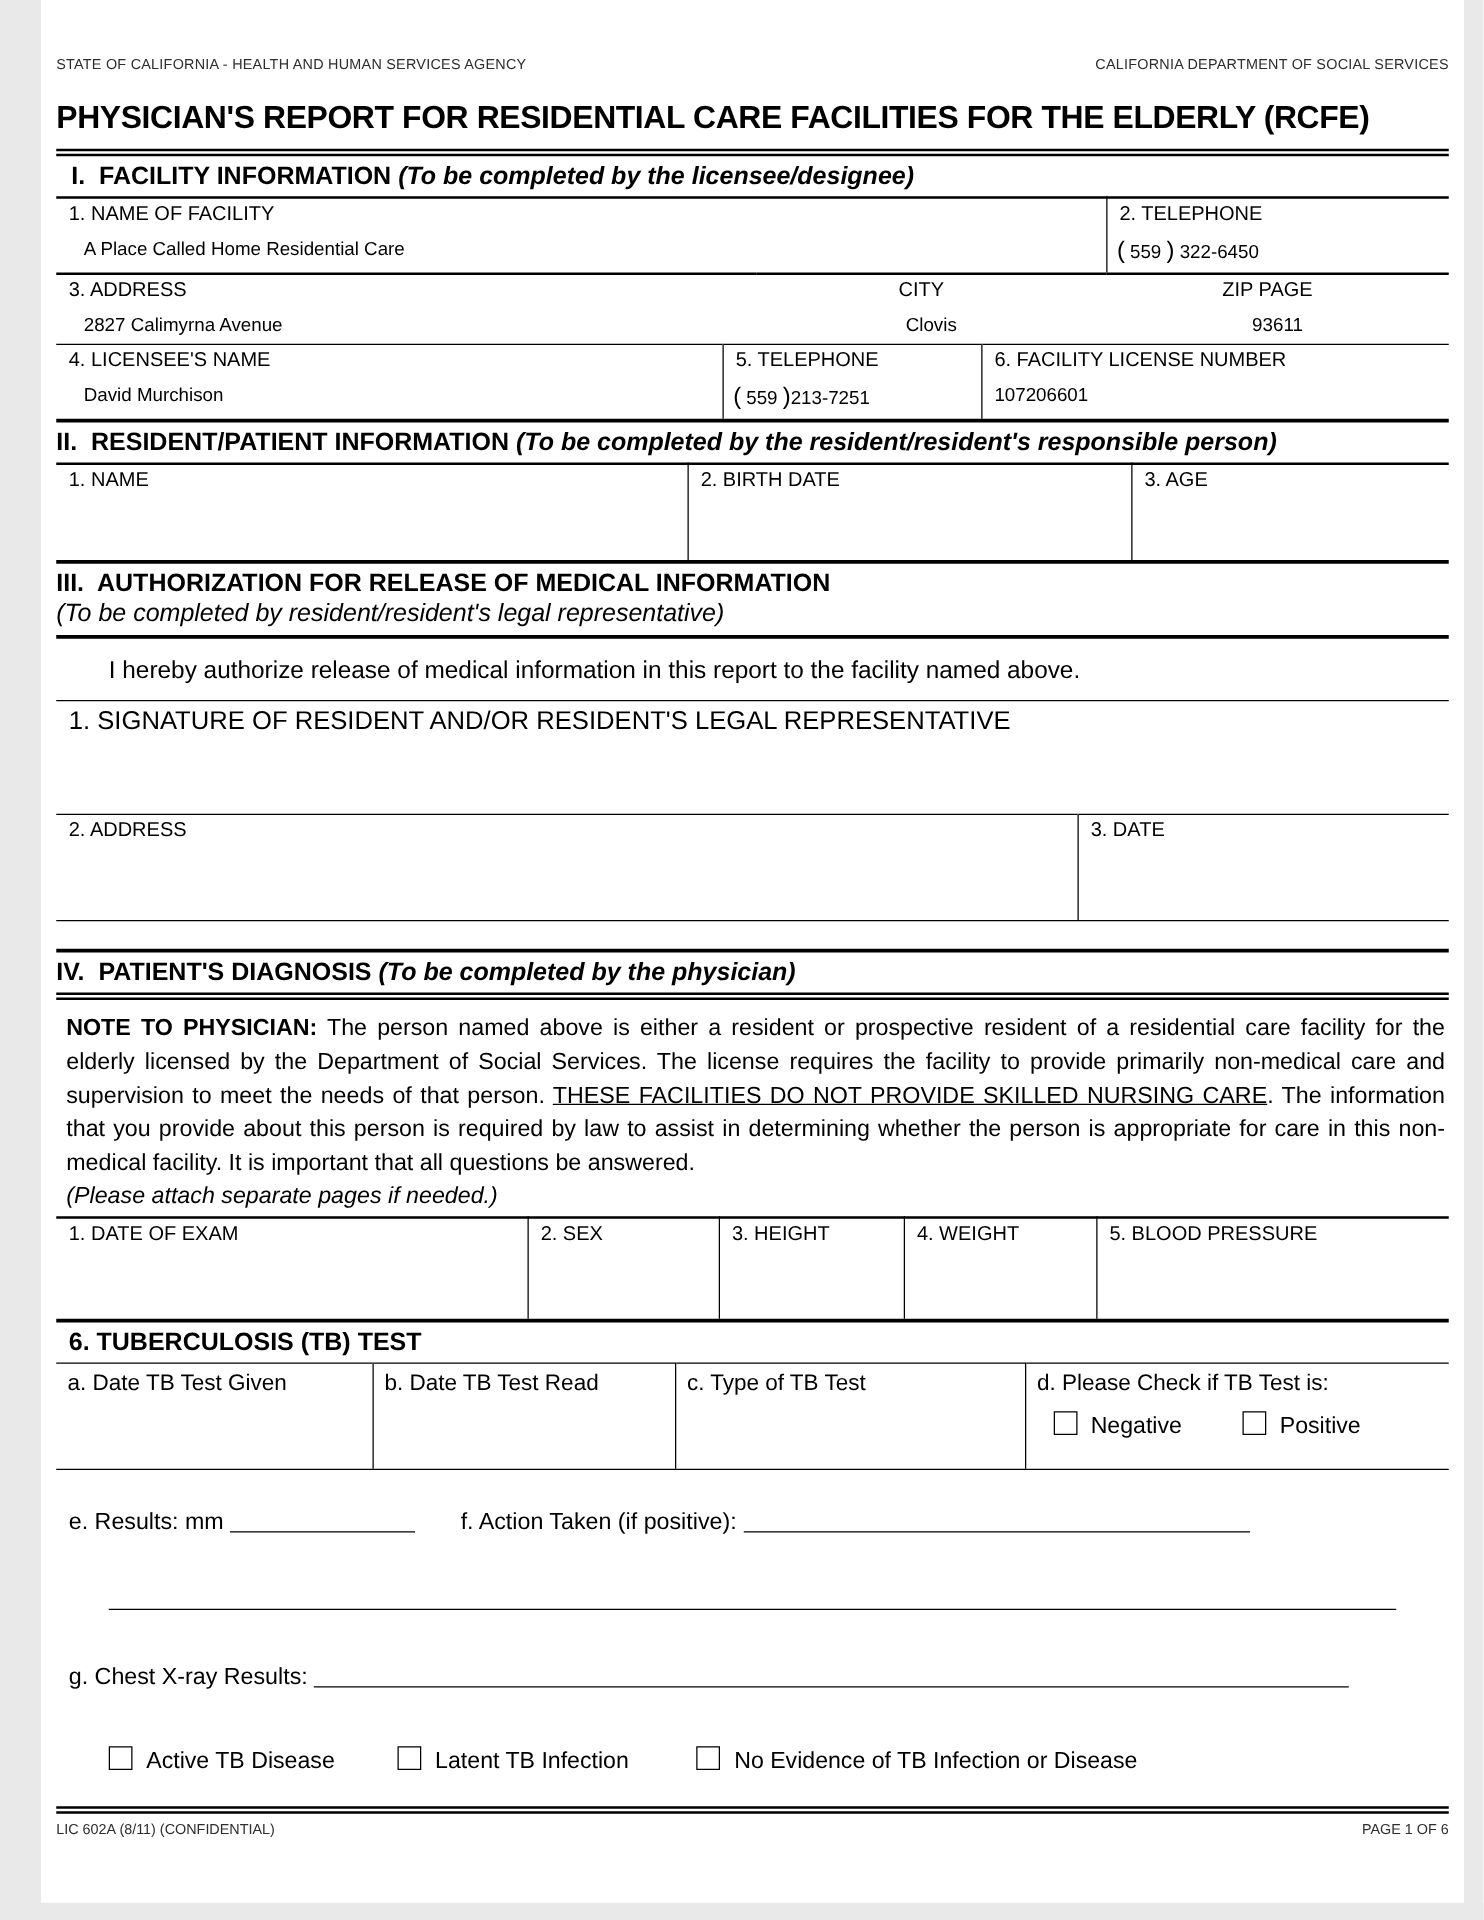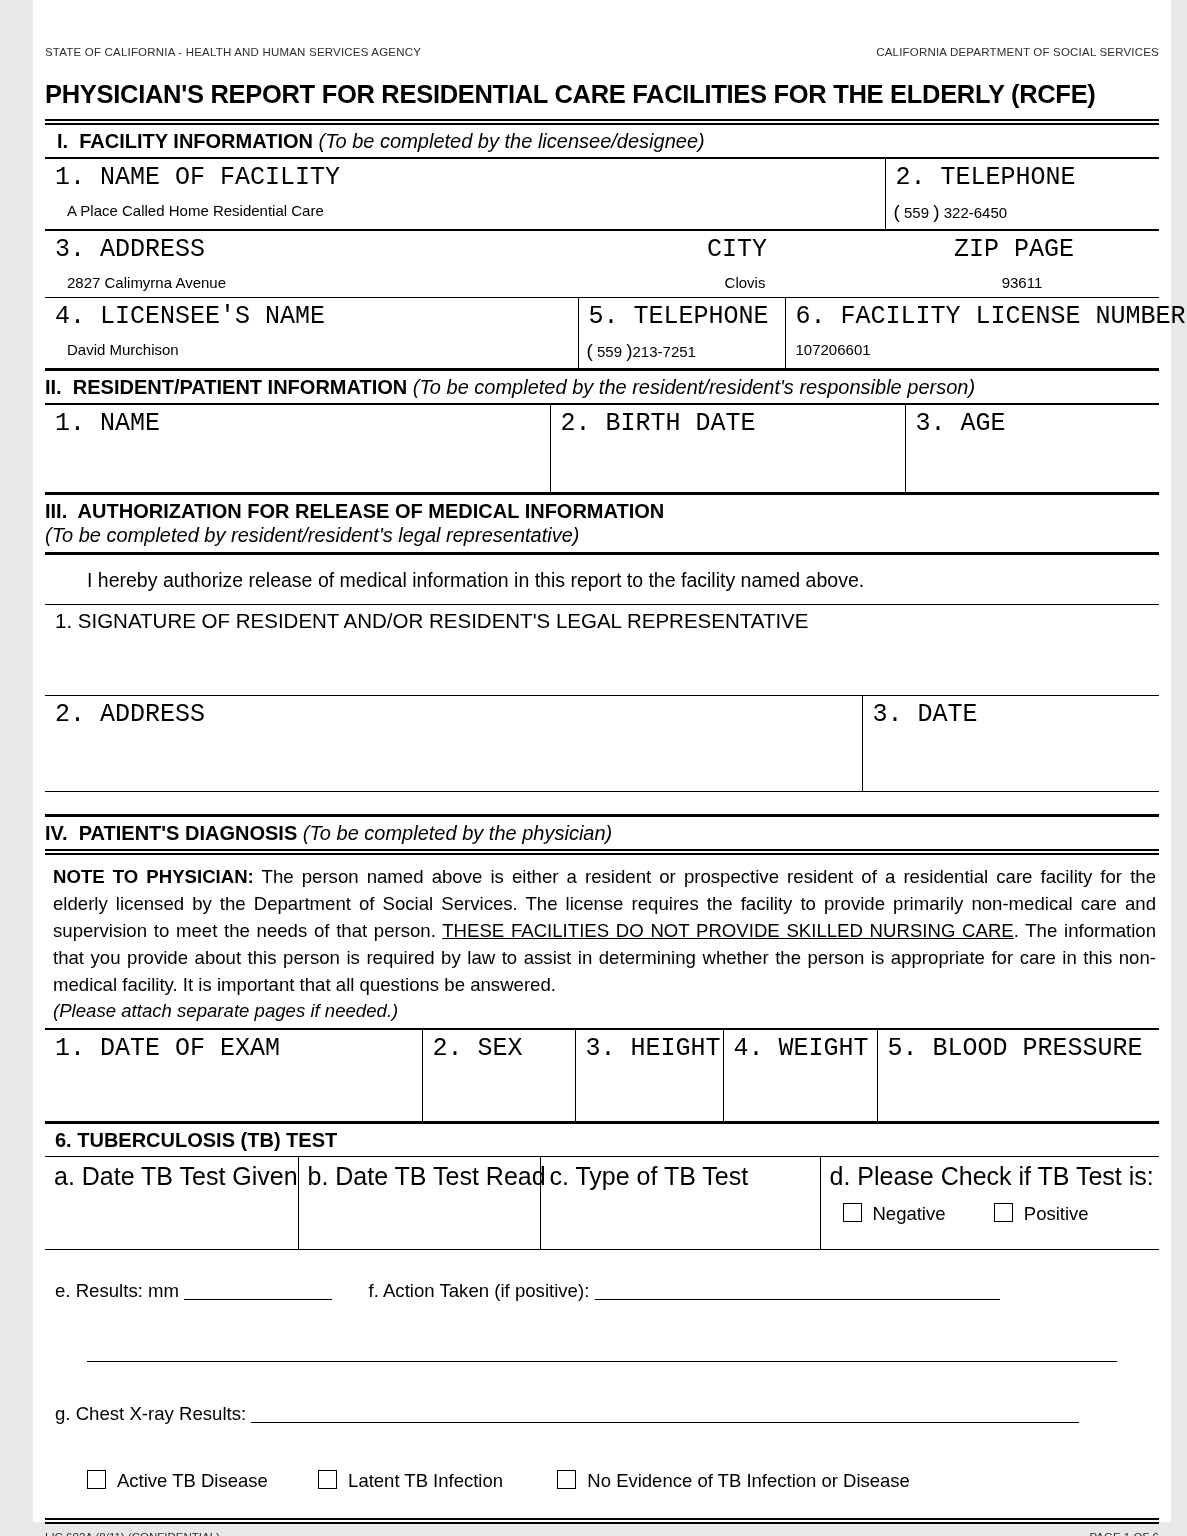--- a/index.html
+++ b/index.html
@@ -70,43 +70,42 @@
     white-space: nowrap;
   }
 
   .section-head {
     font-size: 20px;
     font-weight: bold;
     padding: 5px 0 4px 12px;
   }
   .section-head .ital {
     font-style: italic;
-    font-weight: normal;
+    font-weight: bold;
   }
   .section-head.plain-ital {
     font-style: italic;
     font-weight: normal;
     padding-top: 1px;
   }
 
   
   table.grid {
     border-collapse: collapse;
     width: 100%;
     table-layout: fixed;
   }
   table.grid td {
     vertical-align: top;
     padding: 0;
   }
   .lbl {
-    font-size: 25px;
+    font-size: 16px;
     padding: 4px 16px 0 10px;
     white-space: nowrap;
-    font-family: Liberation Mono, monospace;
   }
   .val {
     font-size: 15px;
     padding: 10px 0 6px 22px;
     white-space: nowrap;
   }
   .val-c { text-align: center; padding-left: 0; }
   .vline { border-left: 1.6px solid #000; }
   .row-top-med { border-top: 2.5px solid #000; }
   .row-top-thin { border-top: 1.4px solid #000; }
@@ -145,21 +144,21 @@
     padding: 1px 0 6px 8px;
   }
 
   
   .tb-head {
     font-size: 20px;
     font-weight: bold;
     padding: 5px 0 4px 10px;
   }
   .tb-lbl {
-    font-size: 25px;
+    font-size: 18px;
     padding: 5px 0 0 9px;
     white-space: nowrap;
   }
   .chk {
     display: inline-block;
     width: 17px;
     height: 17px;
     border: 1.6px solid #000;
     vertical-align: -2px;
     margin-right: 11px;

